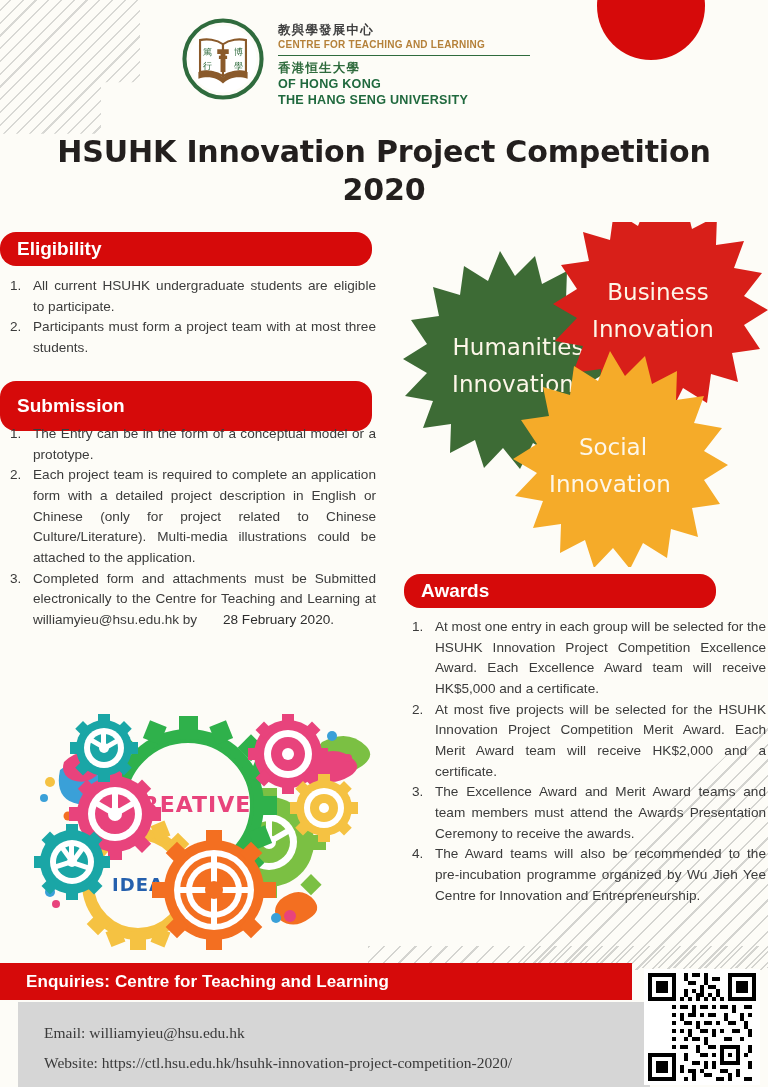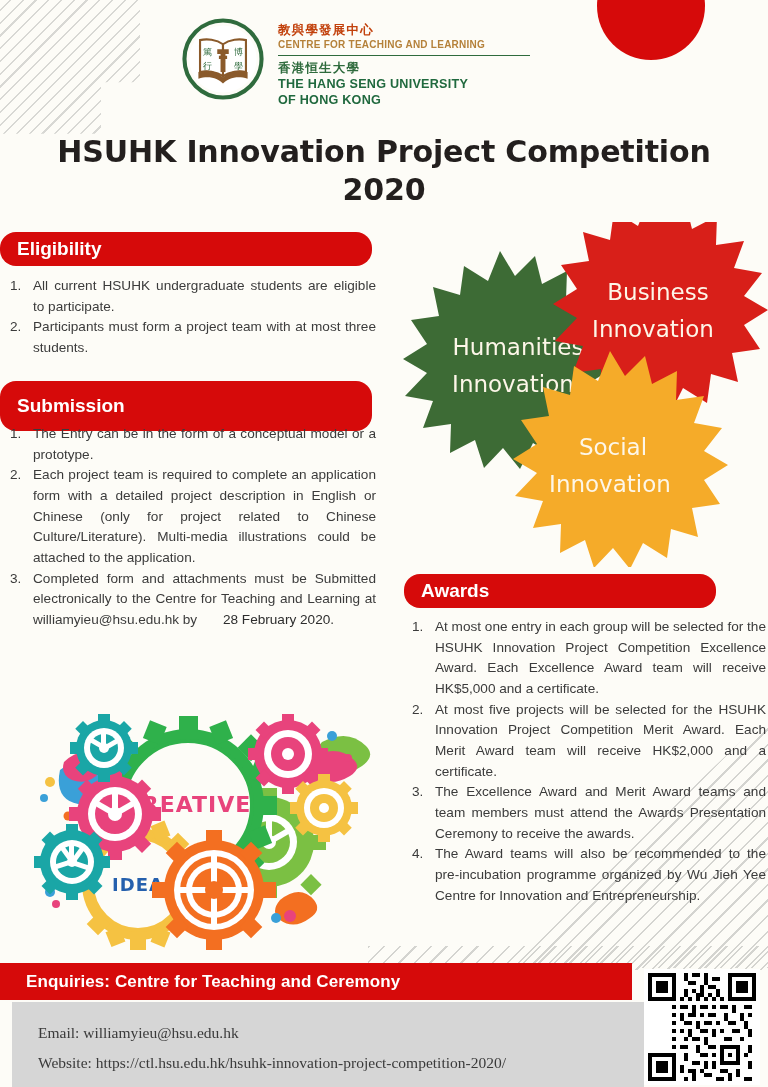--- a/index.html
+++ b/index.html
@@ -68,21 +68,21 @@
     left: 182px; top: 18px;
     display: flex;
     align-items: flex-start;
     gap: 14px;
     z-index: 5;
   }
   .emblem { width: 82px; height: 82px; flex: 0 0 auto; }
 
   .logo-text { padding-top: 4px; }
   .logo-zh-ctl {
-    font-size: 12.5px; font-weight: bold; color: #c2410c;
+    font-size: 12.5px; font-weight: bold; color: #404040;
     letter-spacing: 1.2px; line-height: 1.25;
     font-family: "DejaVu Sans", sans-serif;
   }
   .logo-en-ctl {
     font-size: 10px; font-weight: bold; color: #b5813a;
     letter-spacing: 0.25px; line-height: 1.3;
     padding-bottom: 3px;
   }
   .logo-rule {
     width: 252px; height: 1.4px; background: #2f6b3d; margin: 1px 0 4px 0;
@@ -174,21 +174,21 @@
     background: #d60a0a;
     color: #ffffff;
     display: flex; align-items: center;
     padding-left: 26px;
     font-size: 17px; font-weight: bold;
     letter-spacing: 0.1px;
     z-index: 6;
   }
   .footer-grey {
     position: absolute;
-    left: 12px; top: 1002px;
+    left: 18px; top: 1002px;
     width: 632px; height: 85px;
     background: #d6d6d6;
     z-index: 6;
     padding: 16px 0 0 26px;
   }
   .footer-line {
     font-family: "Liberation Serif", serif;
     font-size: 15.5px;
     color: #3a3a3a;
     line-height: 1.95;
@@ -218,22 +218,22 @@
       <text x="31" y="45" font-size="11" fill="#2f6b3d" text-anchor="middle" font-family="DejaVu Sans, sans-serif">篤</text>
       <text x="31" y="62" font-size="11" fill="#2f6b3d" text-anchor="middle" font-family="DejaVu Sans, sans-serif">行</text>
       <text x="69" y="45" font-size="11" fill="#2f6b3d" text-anchor="middle" font-family="DejaVu Sans, sans-serif">博</text>
       <text x="69" y="62" font-size="11" fill="#2f6b3d" text-anchor="middle" font-family="DejaVu Sans, sans-serif">學</text>
     </svg>
     <div class="logo-text">
       <div class="logo-zh-ctl">教與學發展中心</div>
       <div class="logo-en-ctl">CENTRE FOR TEACHING AND LEARNING</div>
       <div class="logo-rule"></div>
       <div class="logo-zh-uni">香港恒生大學</div>
+      <div class="logo-en-uni">OF HONG KONG</div>
       <div class="logo-en-uni">THE HANG SENG UNIVERSITY</div>
-      <div class="logo-en-uni">OF HONG KONG</div>
     </div>
   </div>
 
   <div class="poster-title">
     <span class="title-l1">HSUHK Innovation Project Competition</span>
     <span class="title-l2">2020</span>
   </div>
 
   <div class="sec-head" style="left:0; top:232px; width:372px; height:34px;">Eligibility</div>
 
@@ -502,21 +502,21 @@
           <rect x="276" y="130" width="11" height="11" transform="rotate(45 281 135)"></rect>
           <rect x="317" y="130" width="11" height="11" transform="rotate(45 322 135)"></rect>
         </g>
         <circle cx="302" cy="116" r="20" fill="#ffffff"></circle>
         <circle cx="302" cy="116" r="14" fill="#f5c242"></circle>
         <circle cx="302" cy="116" r="5" fill="#ffffff"></circle>
       </g>
     </svg>
   </div>
 
-  <div class="footer-red">Enquiries: Centre for Teaching and Ceremony</div>
+  <div class="footer-red">Enquiries: Centre for Teaching and Learning</div>
 
   <div class="footer-grey">
     <div class="footer-line">Email: williamyieu@hsu.edu.hk</div>
     <div class="footer-line">Website: https://ctl.hsu.edu.hk/hsuhk-innovation-project-competition-2020/</div>
   </div>
 
   <div class="qr">
     <svg viewBox="0 0 29 29" width="116" height="116" shape-rendering="crispEdges">
       <rect width="29" height="29" fill="#ffffff"></rect>
       <g fill="#000000">

